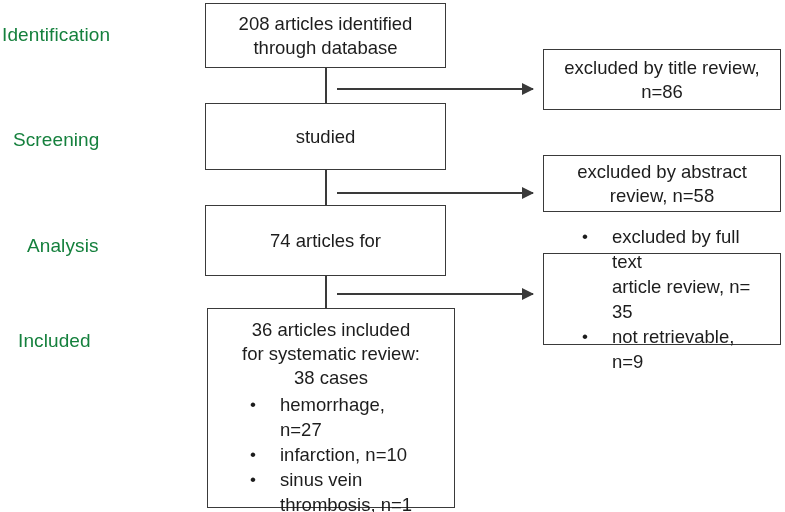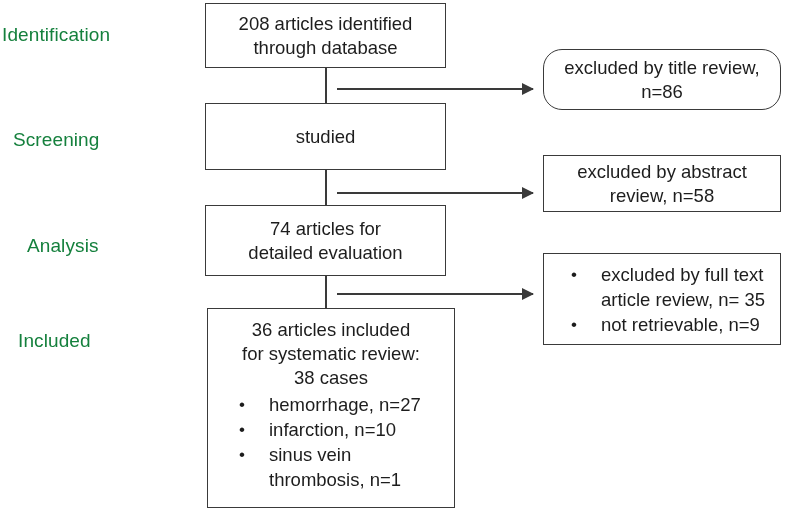--- a/index.html
+++ b/index.html
@@ -35,21 +35,21 @@
     border: 1.6px solid #3a3a3a;
     background: #ffffff;
     display: flex;
     flex-direction: column;
     justify-content: center;
     align-items: center;
     font-size: 18.5px;
     line-height: 24px;
     color: #1d1d1d;
     text-align: center;
-    padding: 2px 13px;
+    padding: 2px 24px;
   }
   .flow-box .line {
     display: block;
     white-space: nowrap;
   }
 
   
   .bullets {
     width: 100%;
     margin: 2px 0 0 0;
@@ -121,21 +121,20 @@
     <span class="line">208 articles identified</span>
     <span class="line">through database</span>
   </div>
 
   <div class="flow-box" style="left:205px; top:103px; width:241px; height:67px;">
     <span class="line">studied</span>
   </div>
 
   <div class="flow-box" style="left:205px; top:205px; width:241px; height:71px;">
     <span class="line">74 articles for</span>
-    <span class="line">detailed evaluation</span>
   </div>
 
   <div class="flow-box" style="left:207px; top:308px; width:248px; height:200px; justify-content:flex-start; padding-top:9px;">
     <span class="line">36 articles included</span>
     <span class="line">for systematic review:</span>
     <span class="line">38 cases</span>
     <ul class="bullets">
       <li>
         <span class="bullet-dot">•</span>
         <span class="bullet-text">hemorrhage, n=27</span>
@@ -145,21 +144,21 @@
         <span class="bullet-text">infarction, n=10</span>
       </li>
       <li>
         <span class="bullet-dot">•</span>
         <span class="bullet-text">sinus vein</span>
         <span class="cont">thrombosis, n=1</span>
       </li>
     </ul>
   </div>
 
-  <div class="flow-box" style="left:543px; top:49px; width:238px; height:61px;border-radius:19px;">
+  <div class="flow-box" style="left:543px; top:49px; width:238px; height:61px;">
     <span class="line">excluded by title review,</span>
     <span class="line">n=86</span>
   </div>
 
   <div class="flow-box" style="left:543px; top:155px; width:238px; height:57px;">
     <span class="line">excluded by abstract</span>
     <span class="line">review, n=58</span>
   </div>
 
   <div class="flow-box" style="left:543px; top:253px; width:238px; height:92px; justify-content:center; padding-top:0;">

